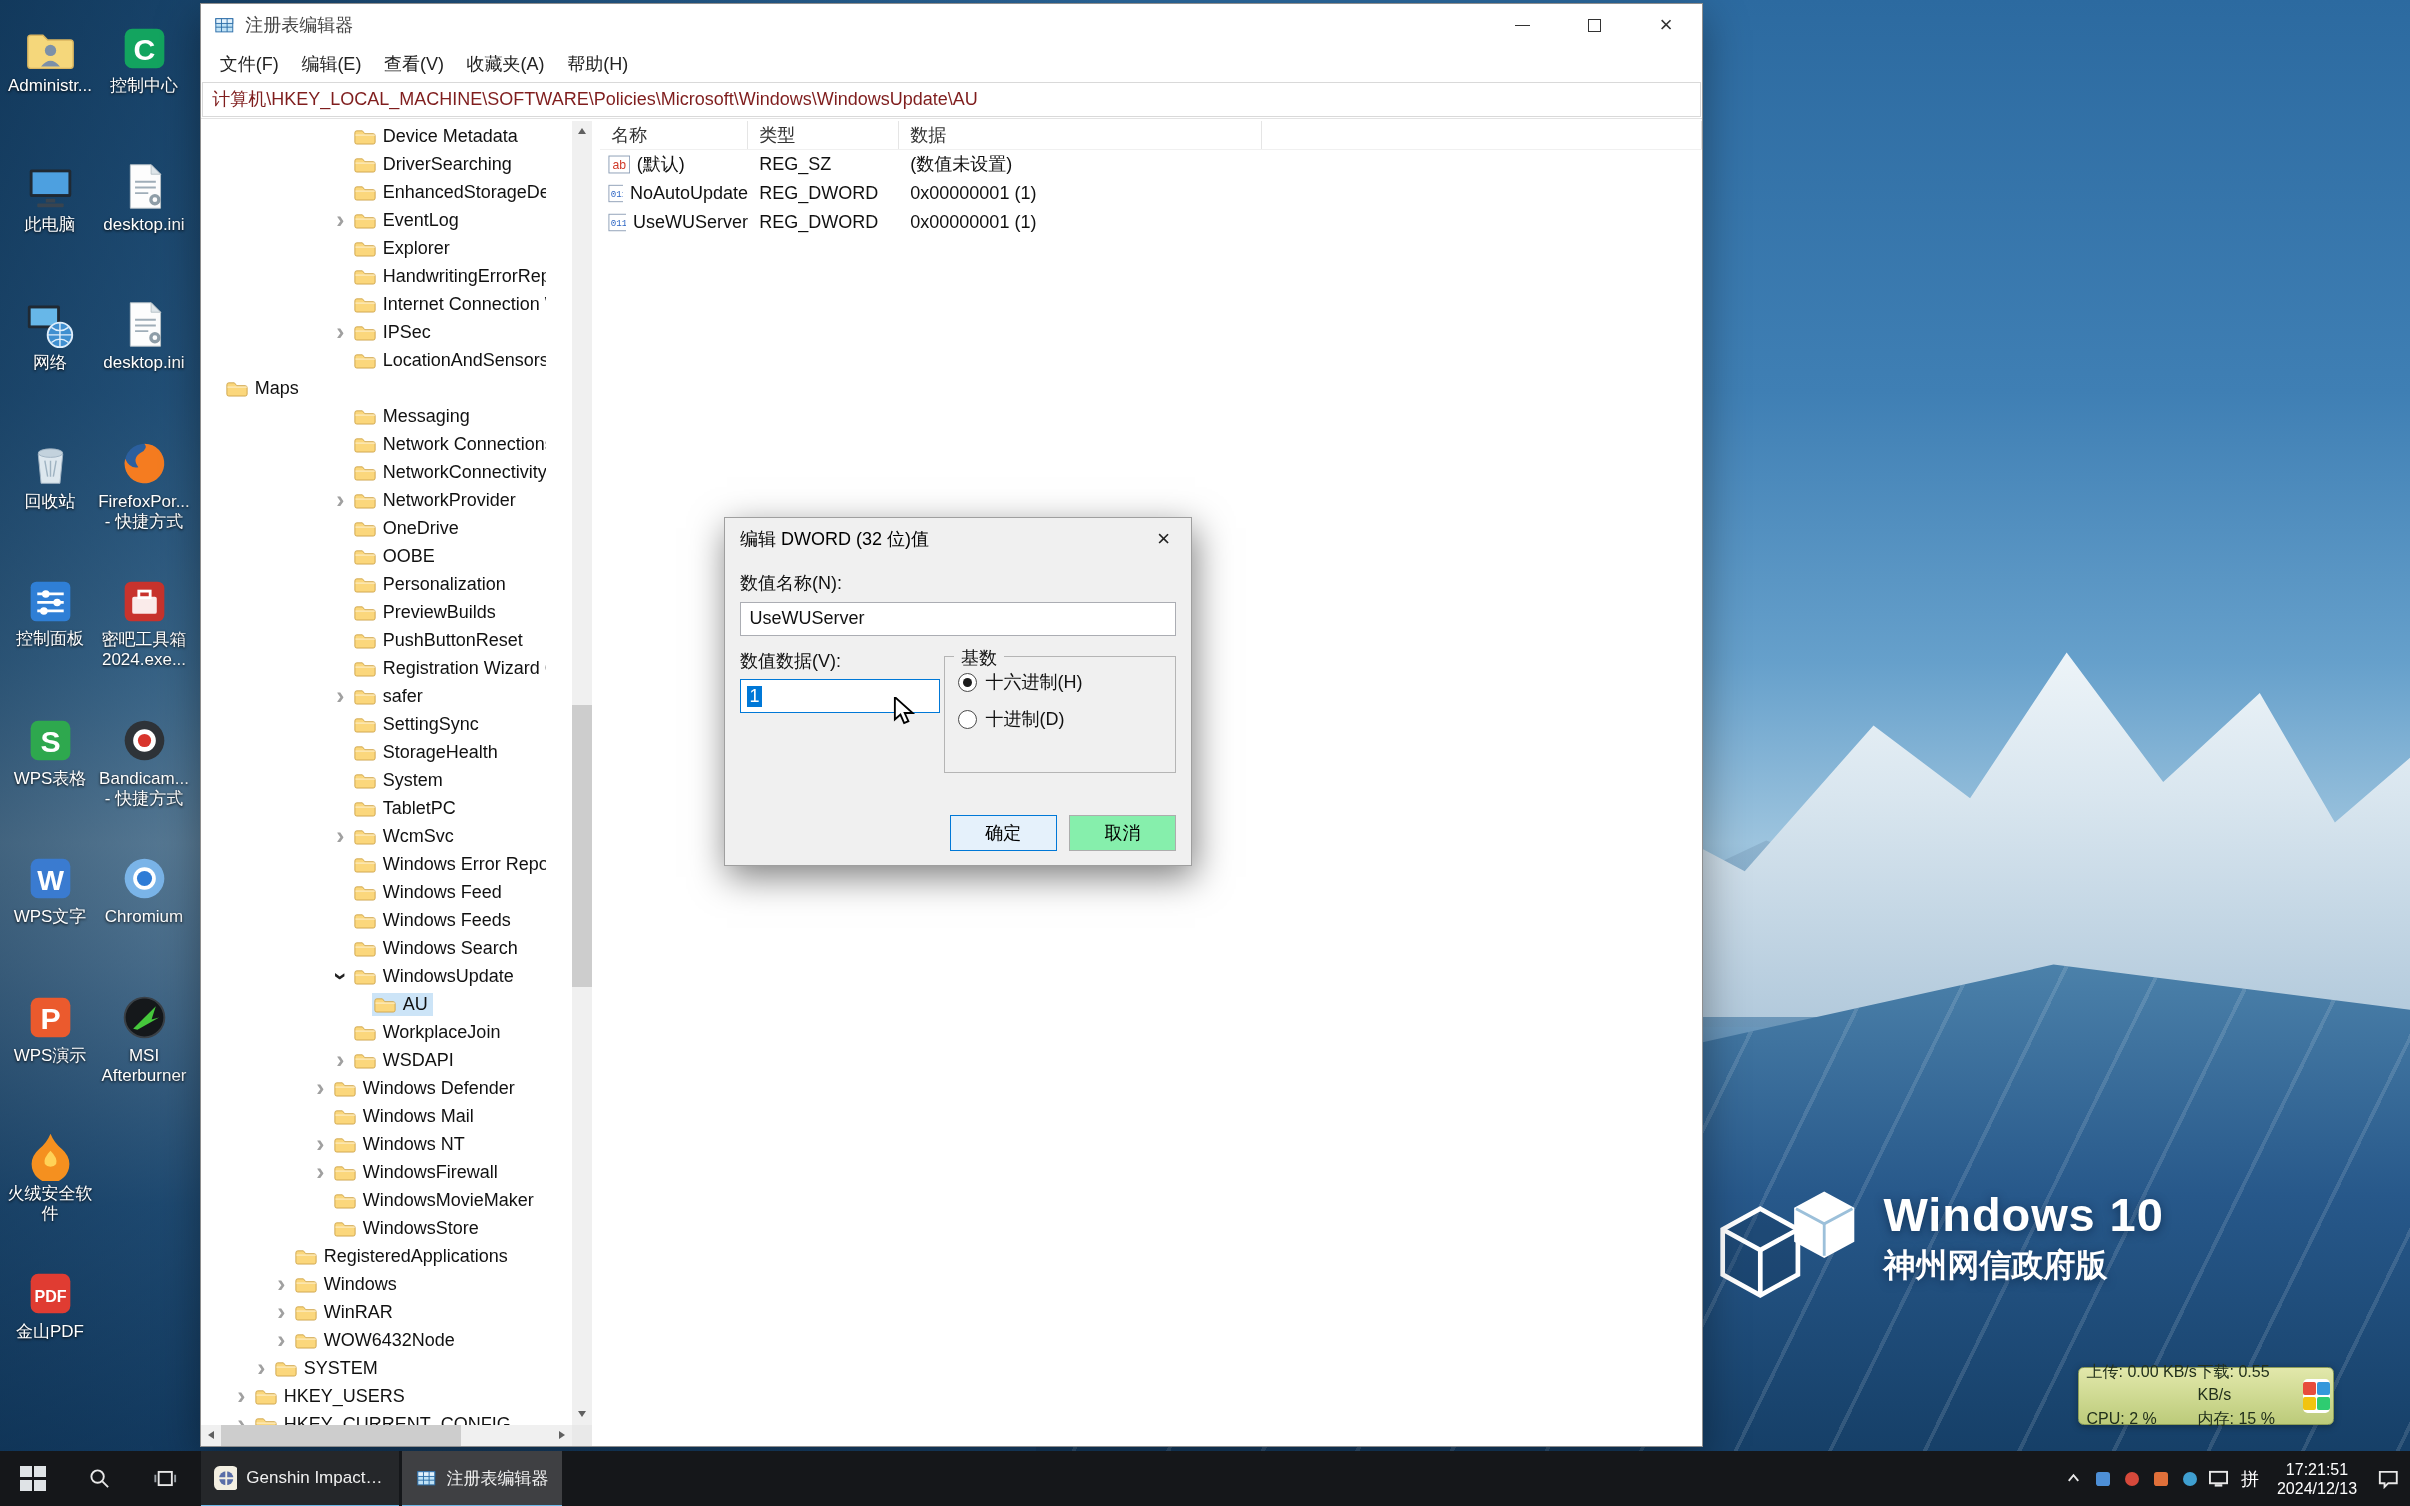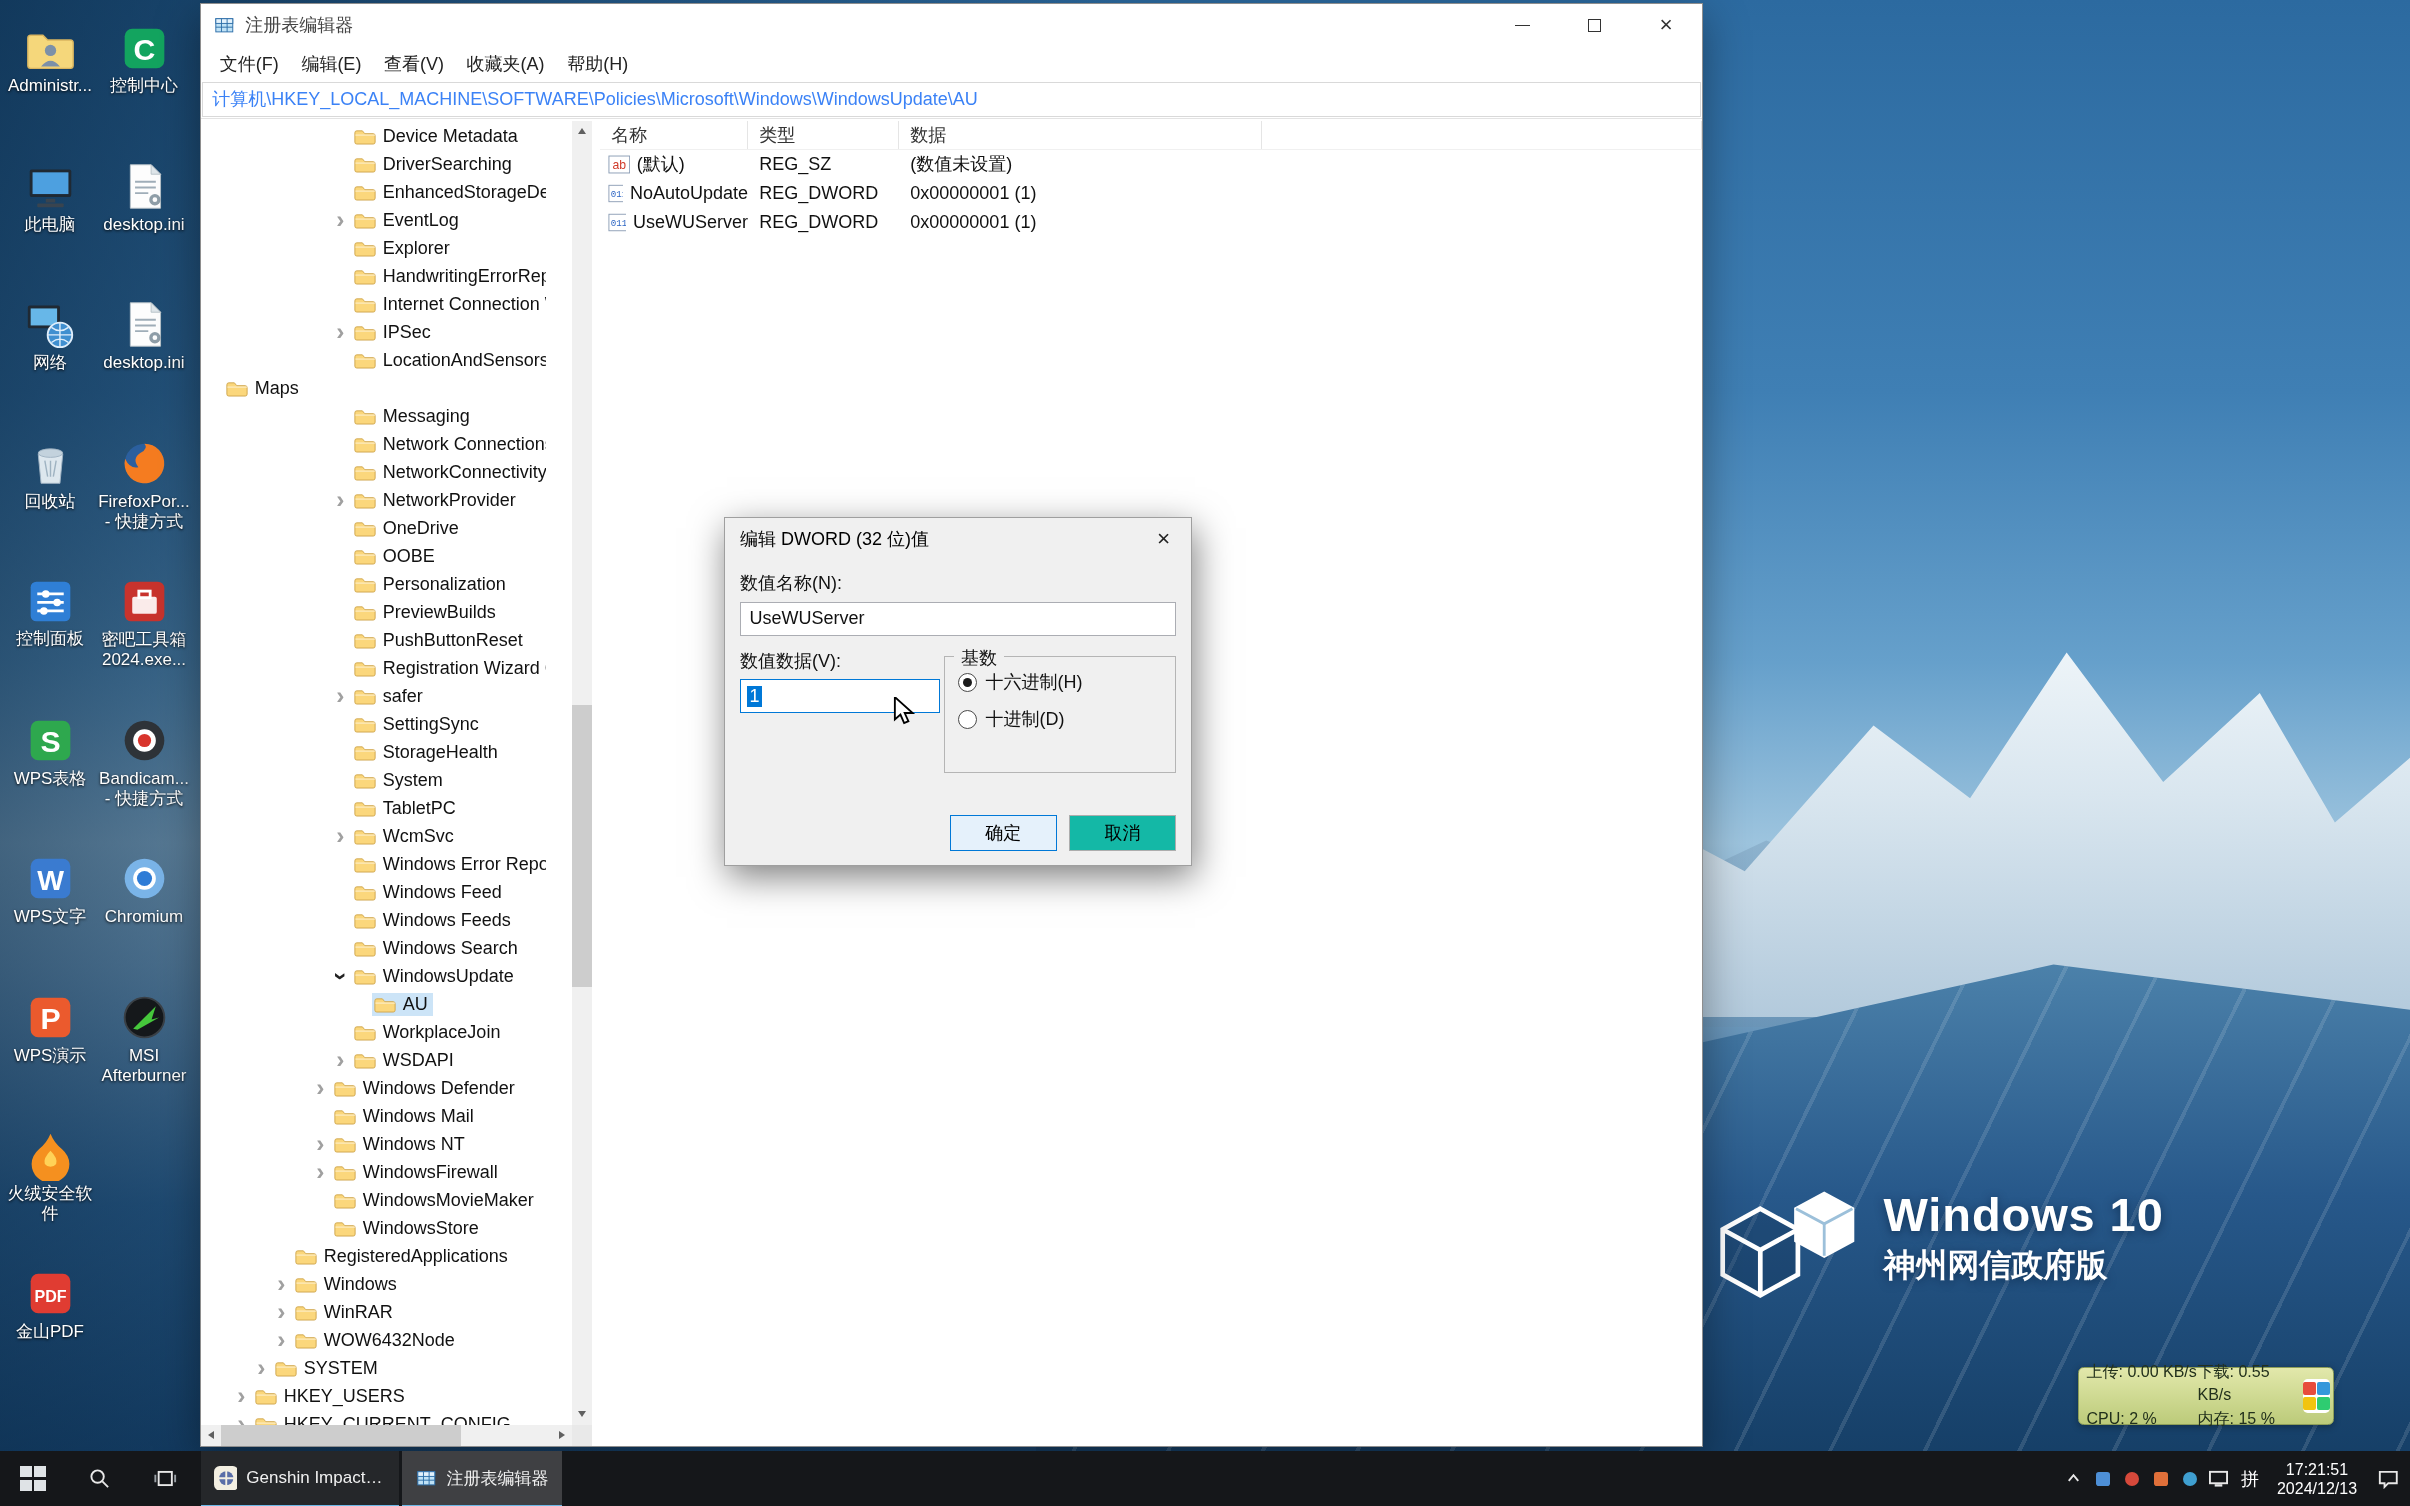--- a/index.html
+++ b/index.html
@@ -40,21 +40,21 @@
   .tb-appicon{margin-left:12.2px;display:flex}
   .tb-title{margin-left:9.4px;font-size:18px;color:#444}
   .tb-controls{margin-left:auto;display:flex;height:43px}
   .tb-btn{width:72px;height:43px;display:flex;align-items:center;justify-content:center;color:#333}
   .glyph-min{width:15px;height:0.9px;background:#333;display:block}
   .glyph-max{width:13px;height:13px;border:0.9px solid #333;display:block}
   .glyph-close{font-size:22.6px;line-height:22.6px;color:#333}
   .menubar{height:34px;display:flex;align-items:center;padding-left:7.5px;font-size:18px;color:#222}
   .menu-item{padding:0 11.3px}
   .addressrow{height:38px;padding:0.9px 0.9px;border-bottom:0.9px solid #e3e3e3}
-  .address-input{width:100%;height:100%;border:0.9px solid #d9d9d9;font-size:18px;padding:0 9.4px;color:#3b82f6;font-family:inherit;outline:none}
+  .address-input{width:100%;height:100%;border:0.9px solid #d9d9d9;font-size:18px;padding:0 9.4px;color:#7f1d1d;font-family:inherit;outline:none}
   .rbody{position:absolute;top:117px;bottom:0;left:0;right:0}
 
   .tree{position:absolute;left:0;top:1.9px;width:345px;bottom:21px;overflow:hidden;background:#fff}
   .tree-row{height:28px;display:flex;align-items:center;white-space:nowrap}
   .tw{flex:0 0 22.6px;width:22.6px;display:flex;align-items:center;justify-content:center;
       color:#a0a0a0;font-size:24.5px;line-height:22.6px;font-weight:bold}
   .tw.chev-d{color:#222;transform:rotate(90deg)}
   .tnode{display:flex;align-items:center;padding:0.9px 5.6px 0.9px 1.9px}
   .tnode.selected{background:#cce4f7}
   .tlabel{margin-left:6.6px;font-size:18px;color:#111}
@@ -90,21 +90,21 @@
   .left2{width:200px}
   .fld-data{width:200px;height:34px;border:0.9px solid #0078d7;background:#fff;font-size:18px;padding:0 5.6px;margin-top:6.6px;display:flex;align-items:center}
   .seltext{background:#0078d7;color:#fff;padding:0 2.8px}
   .grp{margin-left:auto;width:232px;height:117px;border:0.9px solid #b5b5b5;position:relative;padding:13px 13px 0;margin-top:7.5px}
   .grp-legend{position:absolute;top:-11.3px;left:9.4px;background:#f0f0f0;padding:0 6.6px;font-size:18px;color:#111}
   .radio{display:flex;align-items:center;margin-bottom:13px}
   .rdot{width:19px;height:19px;border:0.9px solid #4a4a4a;border-radius:50%;background:#fff;margin-right:8.5px;position:relative;flex:0 0 19px}
   .rdot.on::after{content:"";position:absolute;inset:3.8px;background:#1b1b1b;border-radius:50%}
   .radio-label{font-size:18px;color:#111}
   .dlg-buttons{position:absolute;right:15px;bottom:16px;display:flex;gap:12.2px}
-  .btn{width:107px;height:36px;display:flex;align-items:center;justify-content:center;font-size:18px;background:#14b8a6;border:0.9px solid #adadad;color:#000}
+  .btn{width:107px;height:36px;display:flex;align-items:center;justify-content:center;font-size:18px;background:#86efac;border:0.9px solid #adadad;color:#000}
   .btn.focused{border:1.9px solid #0078d7;background:#e5f1fb}
 
   
   .netwidget{position:absolute;left:2078px;top:1367px;width:256px;height:58px;border-radius:5.6px;
     background:linear-gradient(180deg,#e2e8ab 0%,#bccb7a 100%);border:0.9px solid #8d9e58;
     display:flex;align-items:center;padding:3.8px 7.5px;box-shadow:0 1.9px 7.5px rgba(0,0,0,.3)}
   .nw-grid{display:grid;grid-template-columns:111px 105px;grid-row-gap:1.9px;font-size:16px;color:#22301c;line-height:22.6px}
   .nw-logo{margin-left:auto;width:34px;height:34px;background:#fff;border-radius:4.7px;display:grid;
     grid-template-columns:13px 13px;grid-gap:1.9px;align-content:center;justify-content:center}
   .nw-logo i{width:13px;height:13px;border-radius:1.9px}

